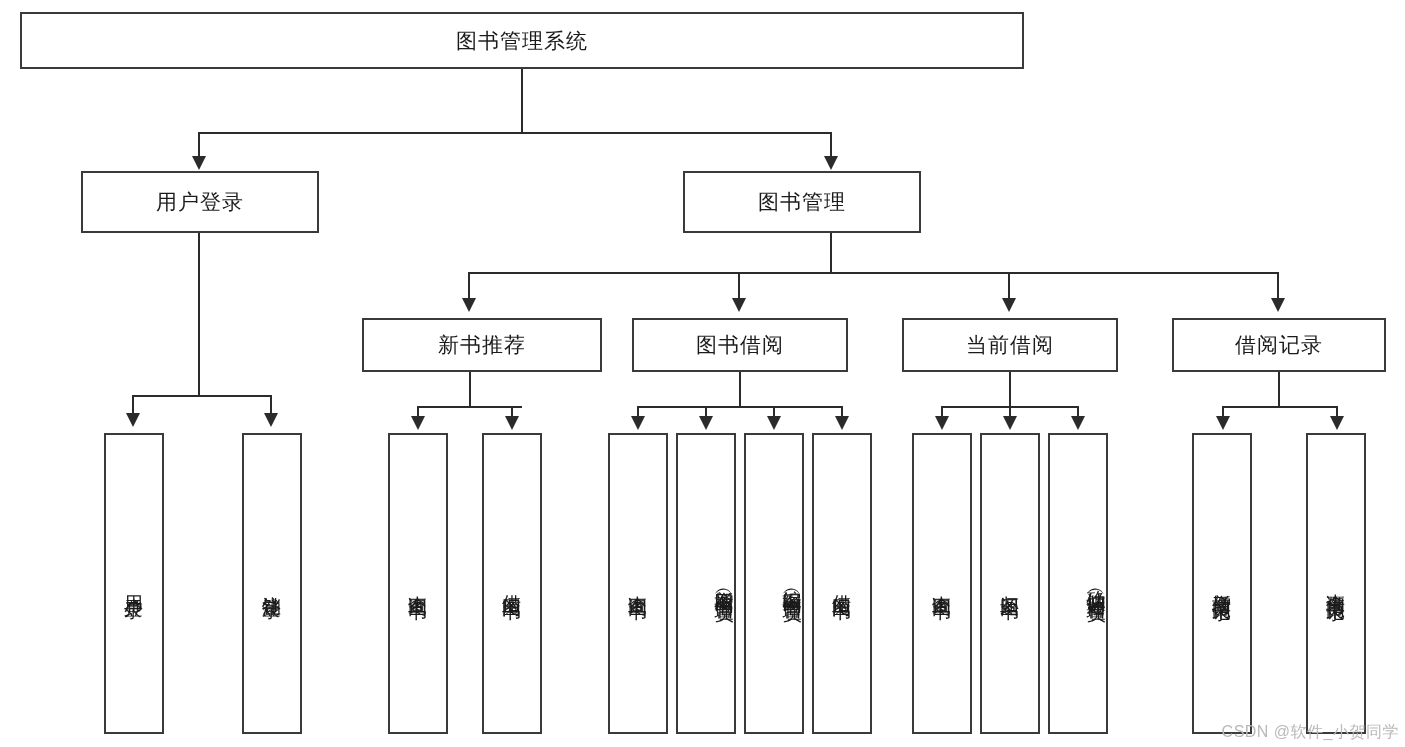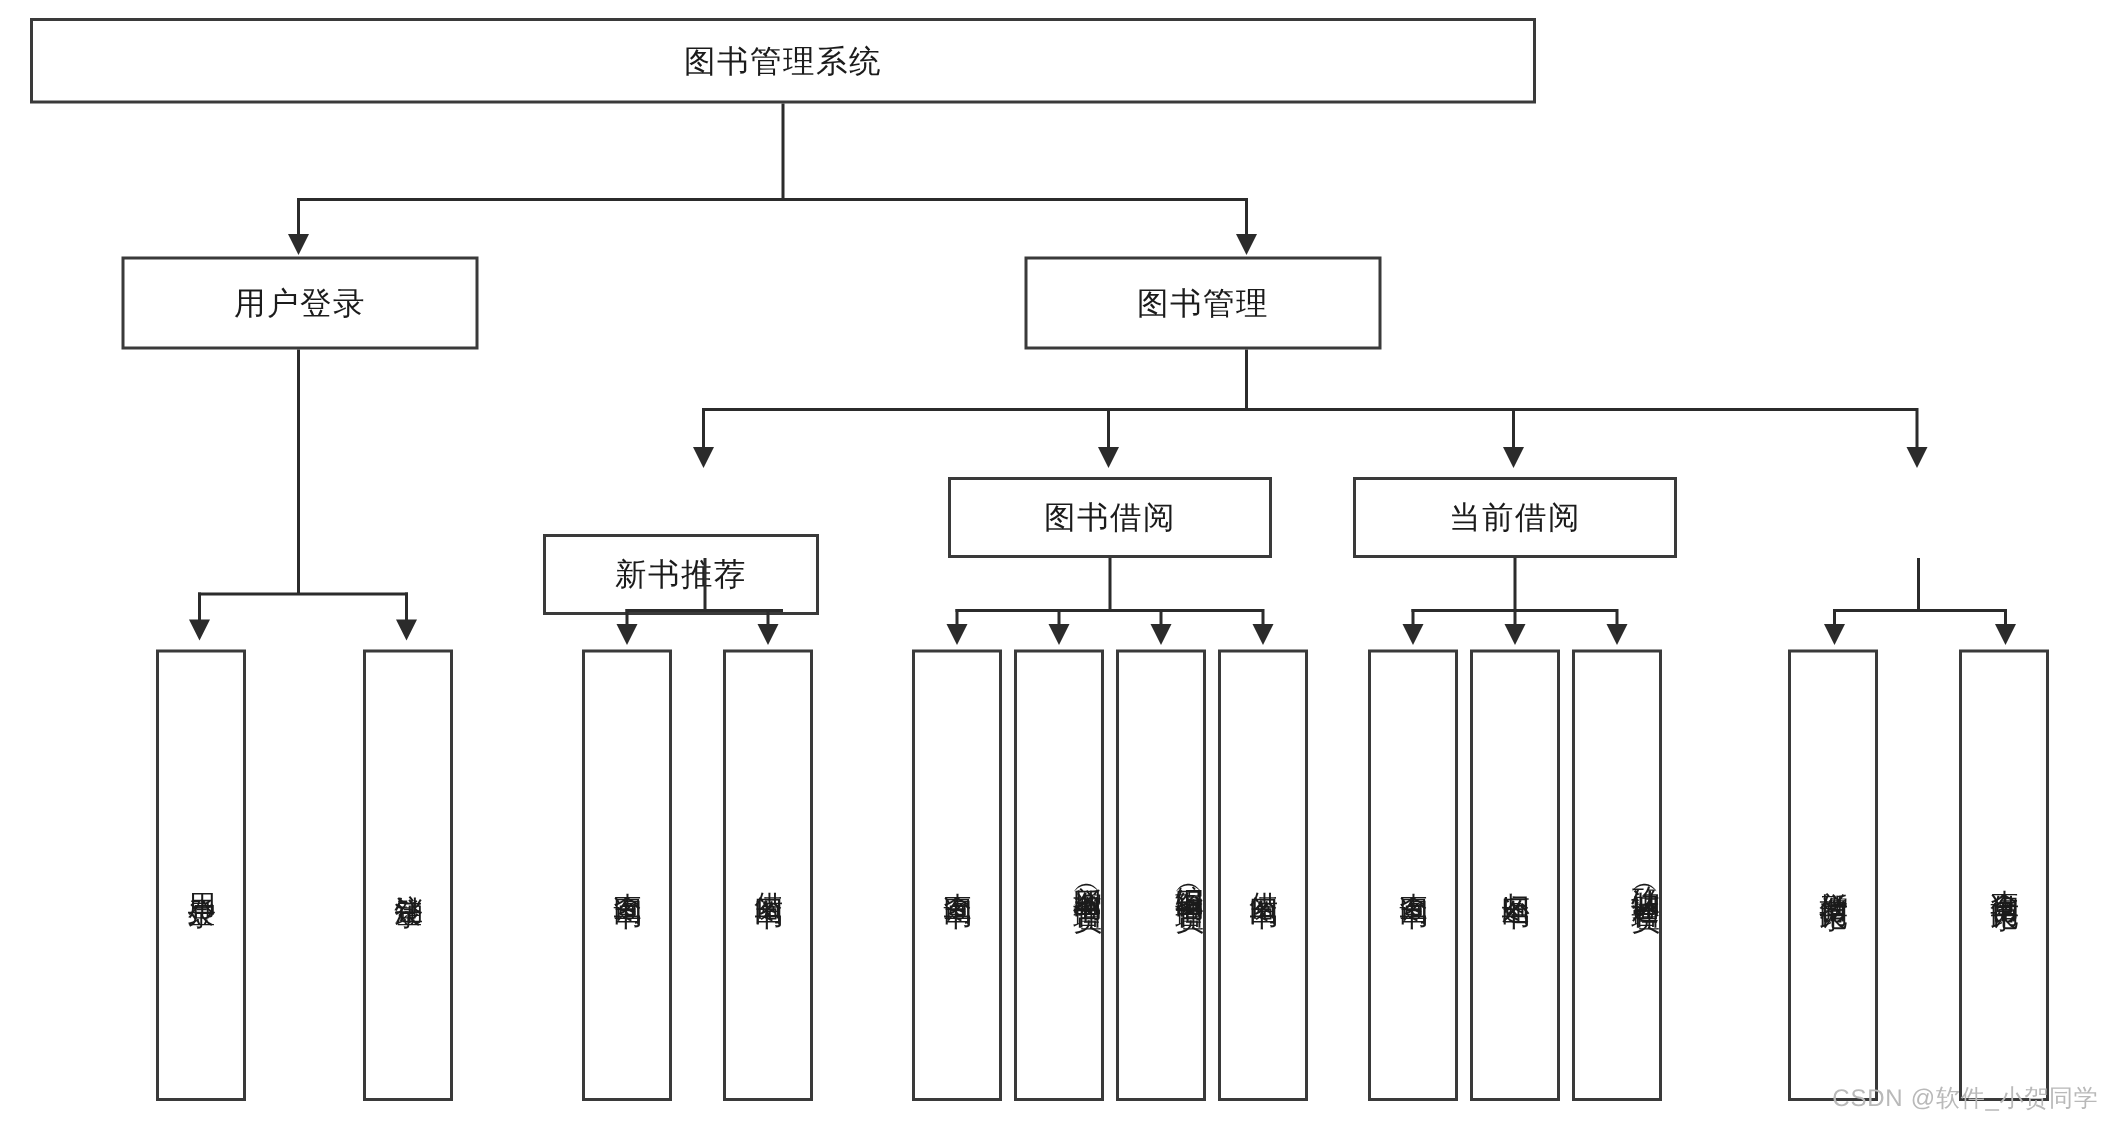--- a/index.html
+++ b/index.html
@@ -102,28 +102,31 @@
   <div class="edge hline" style="left:468px; top:272px; width:810px;"></div>
   <div class="edge vline" style="left:468px; top:272px; height:28px;"></div>
   <div class="arrow" style="left:462px; top:298px;"></div>
   <div class="edge vline" style="left:738px; top:272px; height:28px;"></div>
   <div class="arrow" style="left:732px; top:298px;"></div>
   <div class="edge vline" style="left:1008px; top:272px; height:28px;"></div>
   <div class="arrow" style="left:1002px; top:298px;"></div>
   <div class="edge vline" style="left:1277px; top:272px; height:28px;"></div>
   <div class="arrow" style="left:1271px; top:298px;"></div>
 
-  <div class="node h" style="left:362px; top:318px; width:184px; height:54px;margin-top:38px;">
+  <div class="node h" style="left:362px; top:318px; width:240px; height:54px;">
     <span>新书推荐</span>
   </div>
   <div class="node h" style="left:902px; top:318px; width:216px; height:54px;">
     <span>当前借阅</span>
   </div>
   <div class="node h" style="left:632px; top:318px; width:216px; height:54px;">
     <span>图书借阅</span>
+  </div>
+  <div class="node h" style="left:1172px; top:318px; width:214px; height:54px;">
+    <span>借阅记录</span>
   </div>
 
   <div class="edge vline" style="left:469px; top:372px; height:35px;"></div>
   <div class="edge hline" style="left:417px; top:406px; width:105px;"></div>
   <div class="edge vline" style="left:417px; top:406px; height:12px;"></div>
   <div class="arrow" style="left:411px; top:416px;"></div>
   <div class="edge vline" style="left:511px; top:406px; height:12px;"></div>
   <div class="arrow" style="left:505px; top:416px;"></div>
 
   <div class="edge vline" style="left:739px; top:372px; height:35px;"></div>

